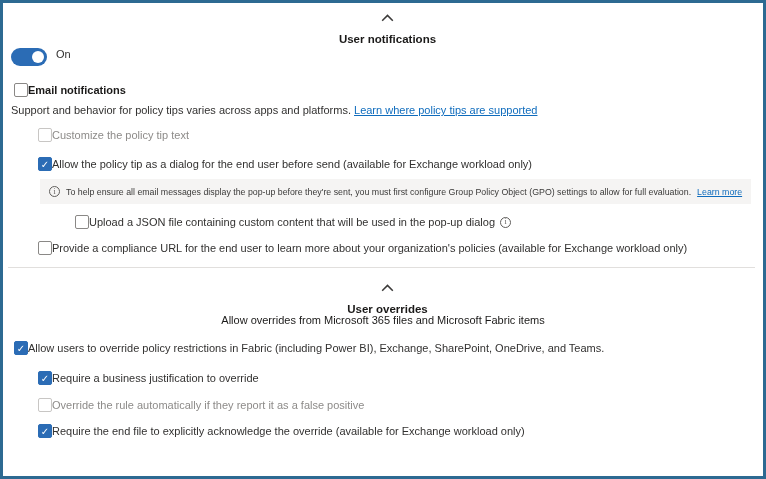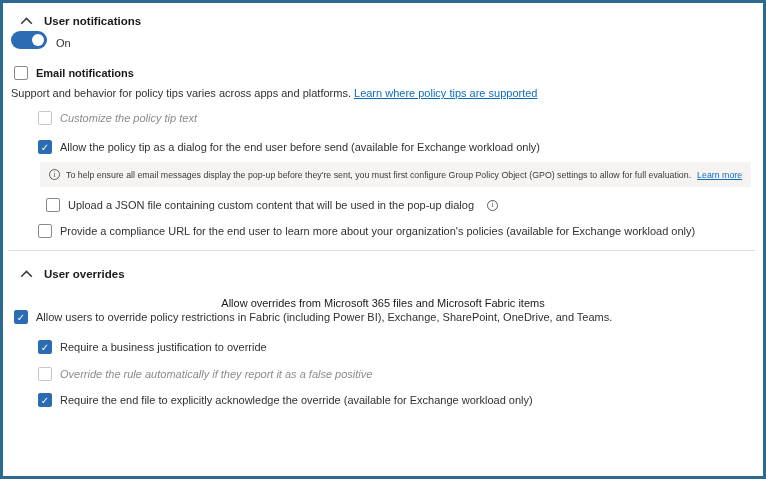--- a/index.html
+++ b/index.html
@@ -14,74 +14,75 @@
     color: #323130;
     overflow: hidden;
     position: relative;
   }
   .section-header {
     display: flex; align-items: center; gap: 11px;
     margin-left: 12px;
     font-weight: bold; font-size: 11.5px; color: #1b1a19;
     height: 14px;
     cursor: pointer;
+    flex-direction: column;
   }
   .chevron { display: inline-flex; align-items: center; }
   .desc { margin: 9px 0 0 3px; line-height: 13px; }
   .desc.bold { font-weight: normal; color:#1b1a19;text-align:center; }
-  .toggle-row { display: flex; align-items: flex-end; gap: 9px; margin: 3px 0 0 3px; height: 18px; }
+  .toggle-row { display: flex; align-items: flex-start; gap: 9px; margin: 20px 0 0 3px; height: 18px; }
   .toggle {
     width: 36px; height: 18px; border-radius: 9px;
     background: #c8c6c4; position: relative; cursor: pointer; flex: 0 0 auto;
   }
   .toggle .knob {
     position: absolute; top: 3px; left: 3px;
     width: 12px; height: 12px; border-radius: 50%; background: #fff;
   }
   .toggle.checked { background: #2b6cb5; }
   .toggle.checked .knob { left: auto; right: 3px; }
-  .cb-row { display: flex; align-items: center; gap: 8px; height: 14px; }
+  .cb-row { display: flex; align-items: center; height: 14px; }
   .indent-1 { margin-left: 6px; }
   .indent-2 { margin-left: 30px; }
-  .indent-3 { margin-left: 38px; }
+  .indent-3 { margin-left: 67px; }
   .checkbox {
     width: 14px; height: 14px; flex: 0 0 auto;
     border: 1px solid #8a8886; border-radius: 2px;
     background: #fff; position: relative; cursor: pointer;
   }
   .checkbox.checked { background: #2b6cb5; border-color: #2b6cb5; }
   .checkbox.checked::after {
     content: "✓"; position: absolute; left: 0; top: 0; right: 0; bottom: 0;
     color: #fff; font-size: 10px; line-height: 13px; text-align: center;
   }
   .checkbox.disabled { border-color: #c8c6c4; }
   .cb-label { line-height: 14px; white-space: nowrap; }
   .cb-label.bold { font-weight: bold; color:#1b1a19; }
-  .cb-label.disabled { color: #8d8b89; font-style: italic; }
+  .cb-label.disabled { color: #8d8b89; }
   a.link { color: #0f6cbd; text-decoration: underline; cursor: pointer; }
   .banner {
     margin: 8px 4px 0 32px;
     background: #f5f4f3;
     padding: 7px 9px;
     display: flex; align-items: center; gap: 6px;
     font-size: 8.8px; white-space: nowrap;
     color: #3b3a39;
   }
   .banner a.link { font-size: 8.8px; }
   .info-icon {
     width: 11px; height: 11px; flex: 0 0 auto;
     border: 1px solid #605e5c; border-radius: 50%;
     display: inline-flex; align-items: center; justify-content: center;
     font-family: "Liberation Serif", serif; font-size: 8px; line-height: 1;
     color: #605e5c;
   }
   .info-icon.inline { margin-left: 5px; }
   .divider { border: none; border-top: 1px solid #e1dfdd; margin: 12px 0 0 0; }
   .mt-17 { margin-top: 17px; } .mt-16 { margin-top: 16px; }
-  .mt-15 { margin-top: 15px; } .mt-14 { }
+  .mt-15 { margin-top: 15px; } .mt-14 { margin-top: 14px; }
   .mt-13 { margin-top: 13px; } .mt-12 { margin-top: 12px; }
   .mt-11 { margin-top: 11px; } .mt-7 { margin-top: 7px; }
 </style>
 </head>
 <body>
 
 <div class="frame">
 
   <div class="section-header">
     <span class="chevron">

